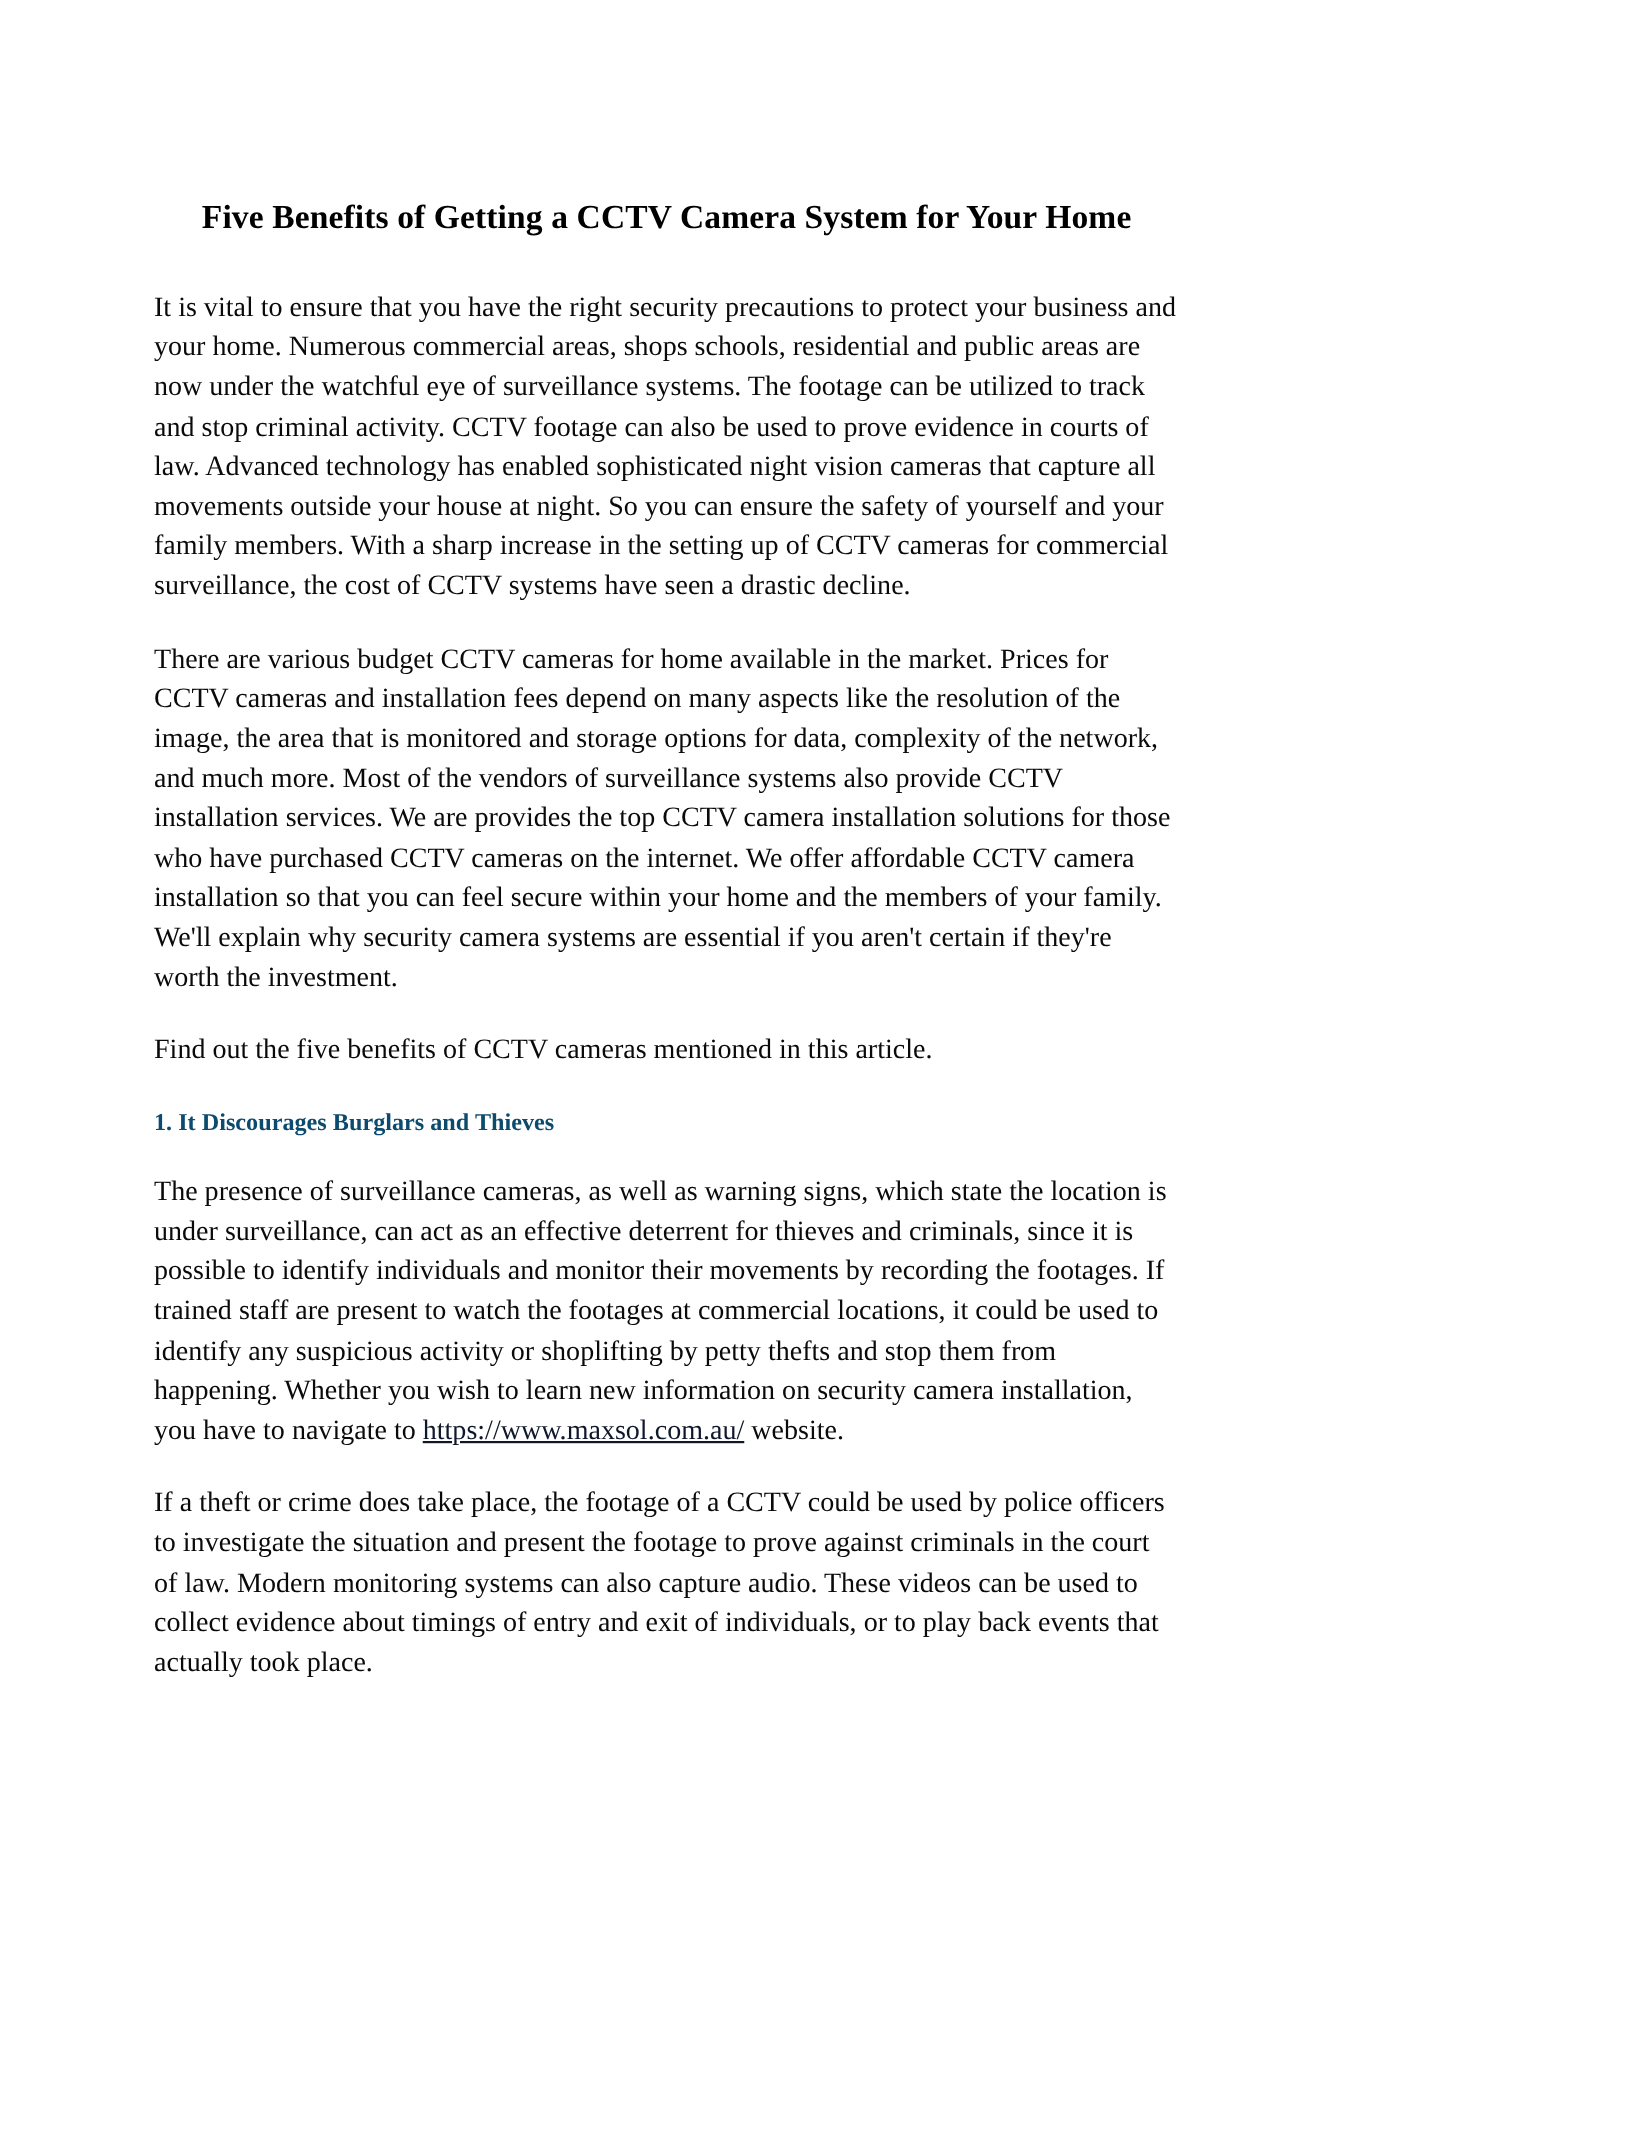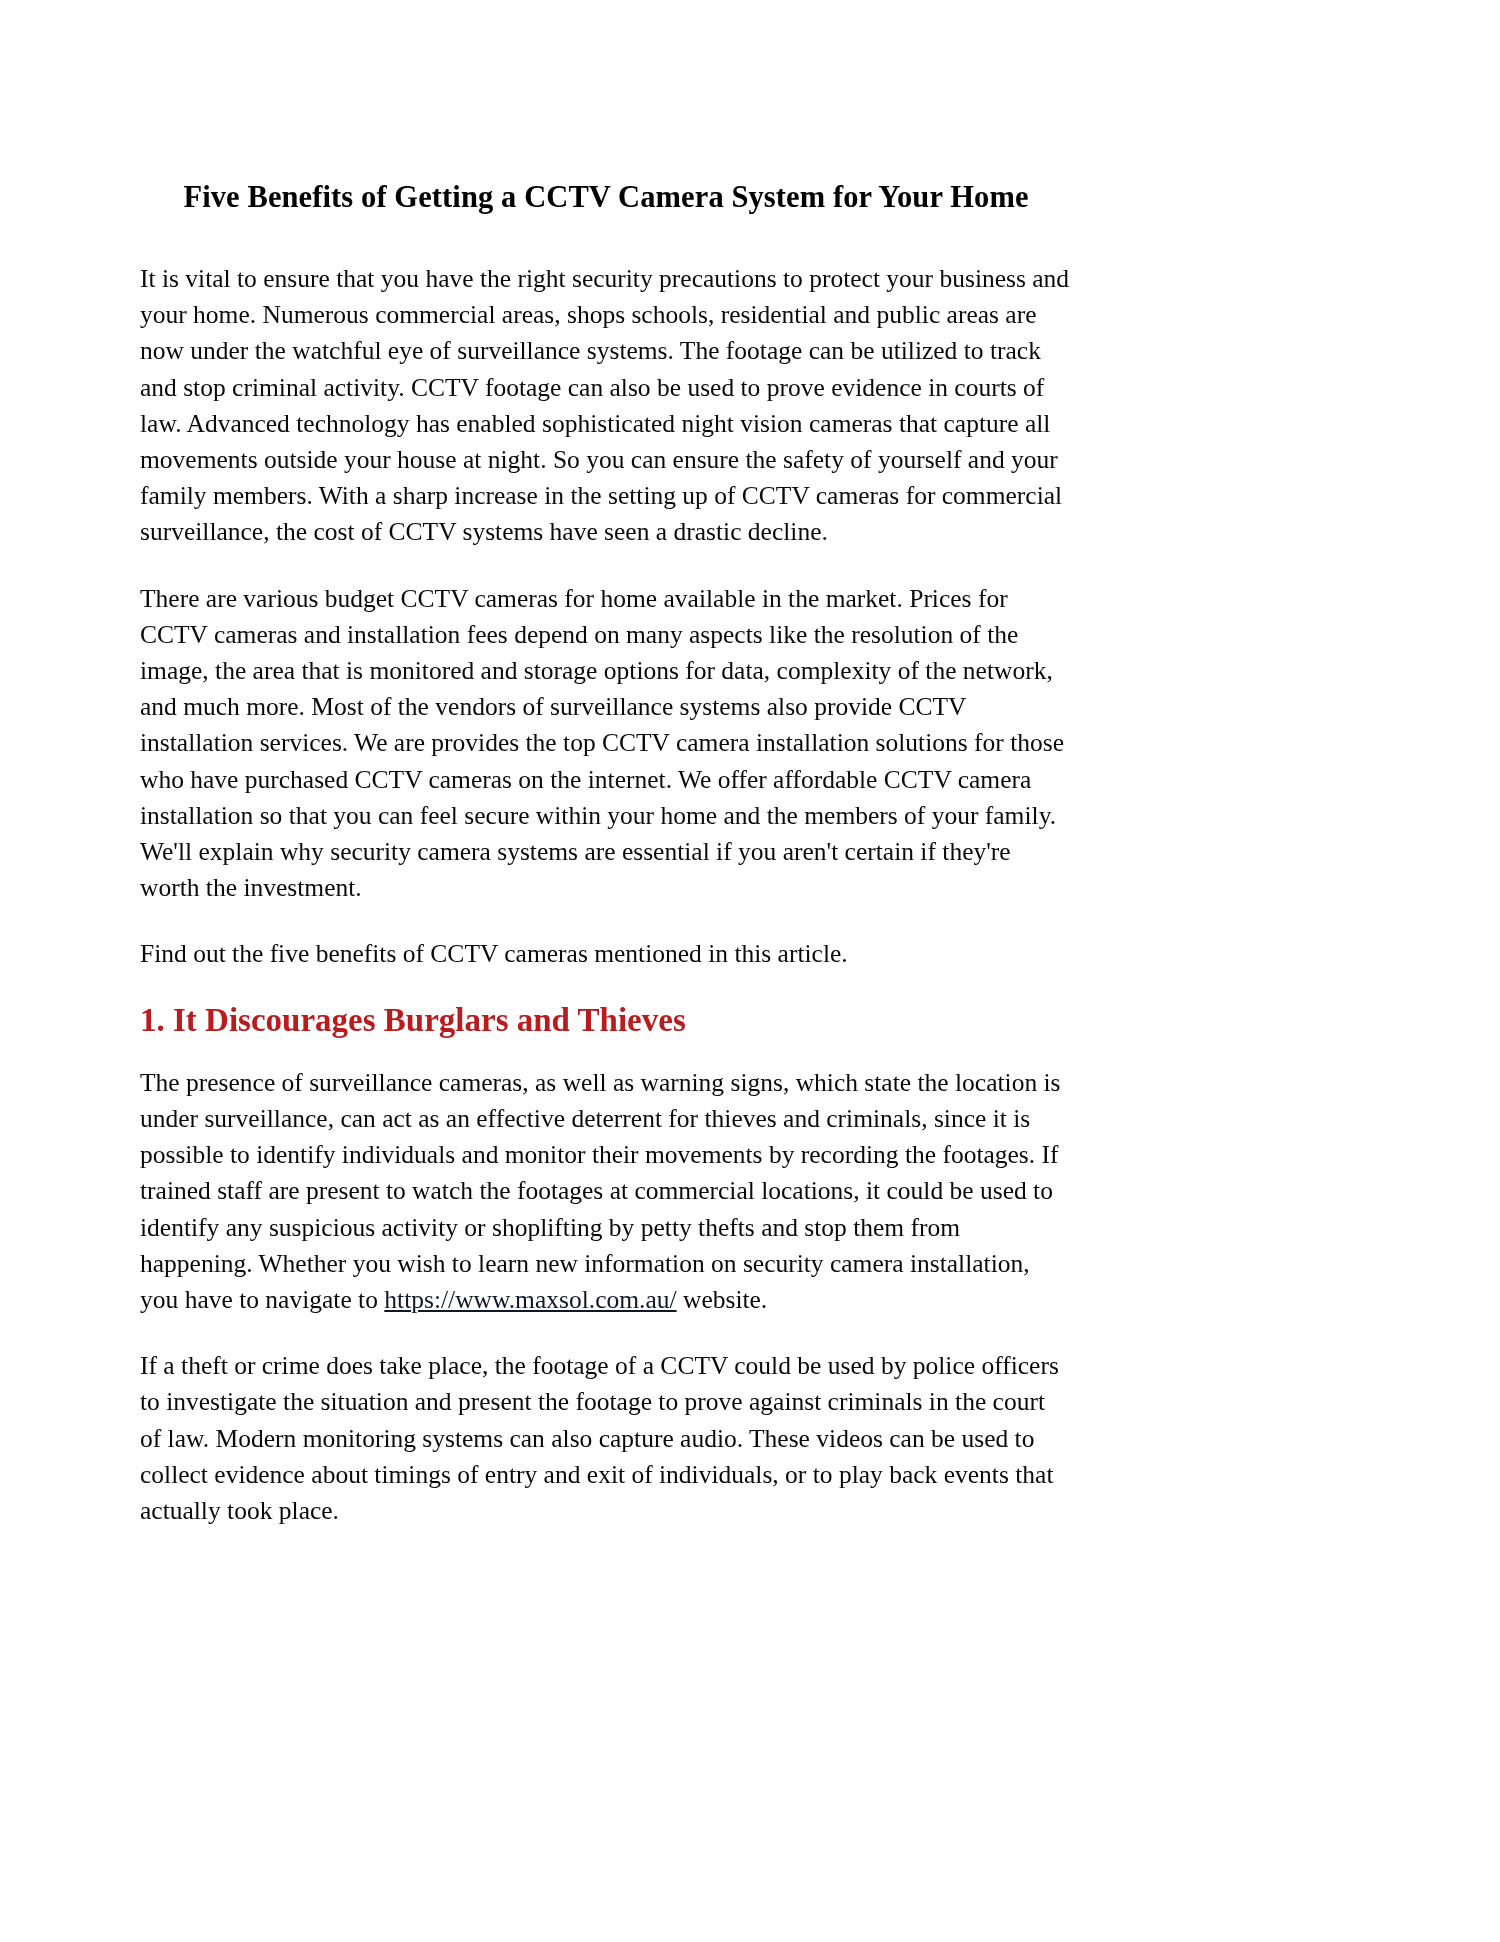--- a/index.html
+++ b/index.html
@@ -34,25 +34,25 @@
     letter-spacing: 0.1px;
   }
   .para {
     font-size: 25.5px;
     line-height: 36.2px;
     margin: 2px 0 30px 0;
     text-align: left;
     color: #0a0a0a;
   }
   .heading {
-    font-size: 33px;
+    font-size: 22px;
     font-weight: bold;
     line-height: 34px;
     margin: 7px 0 28px 0;
-    color: #b91c1c;
+    color: #0c4a6e;
   }
   a.doclink {
     color: #0f172a;
     text-decoration: underline;
   }
 </style>
 </head>
 <body>
 
 <div class="page">

